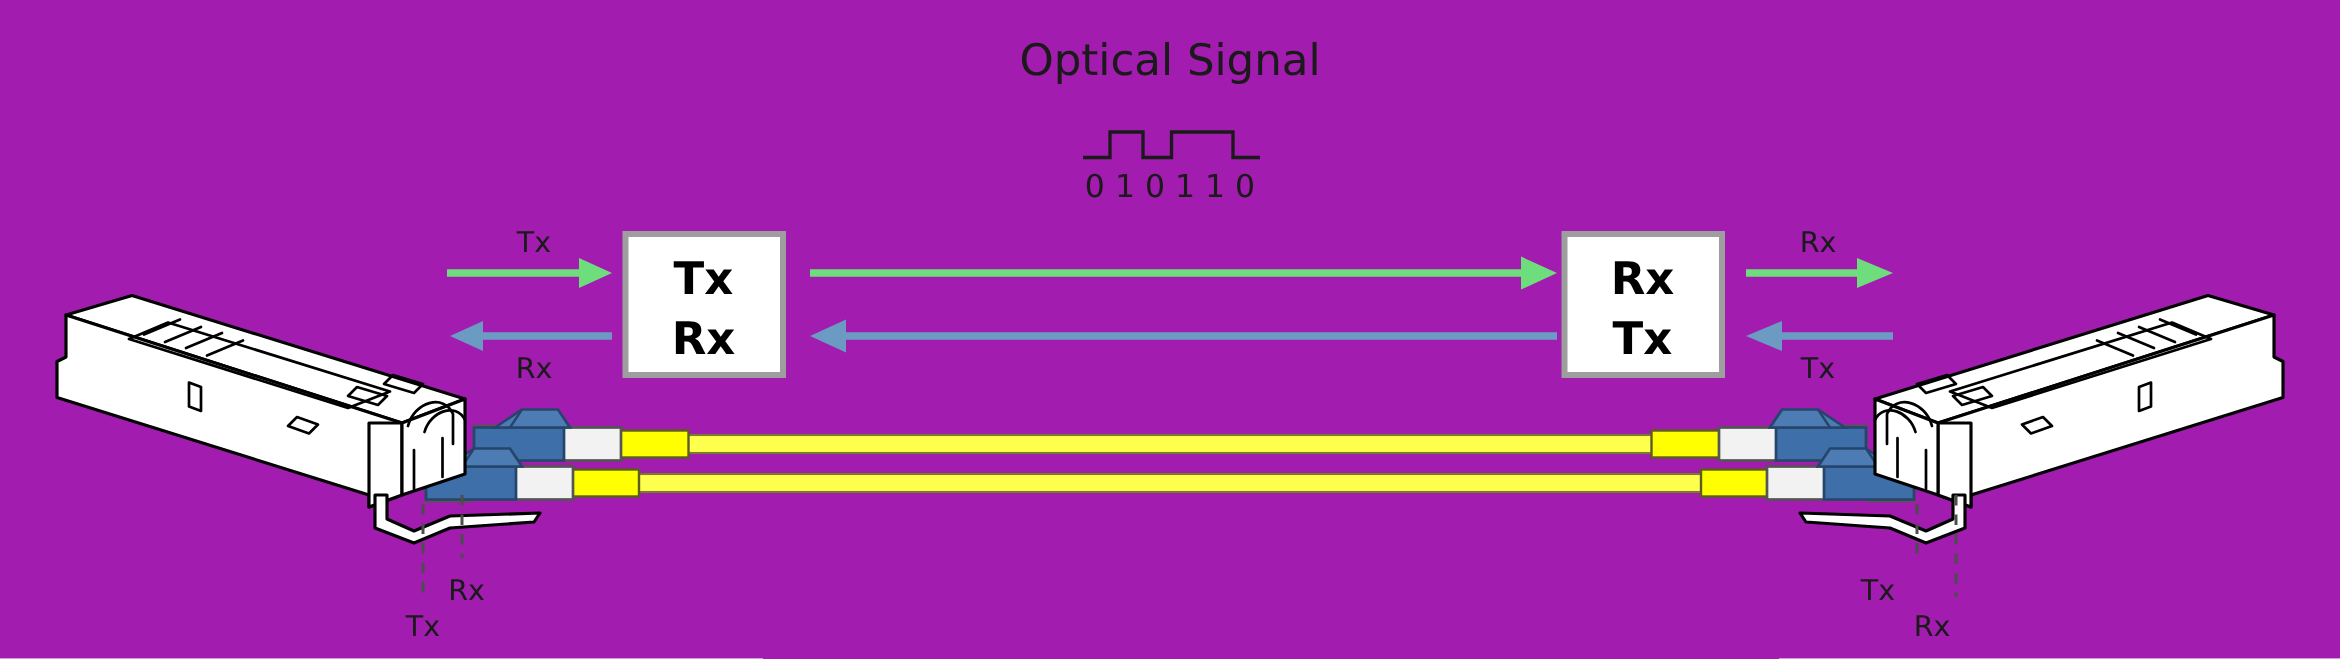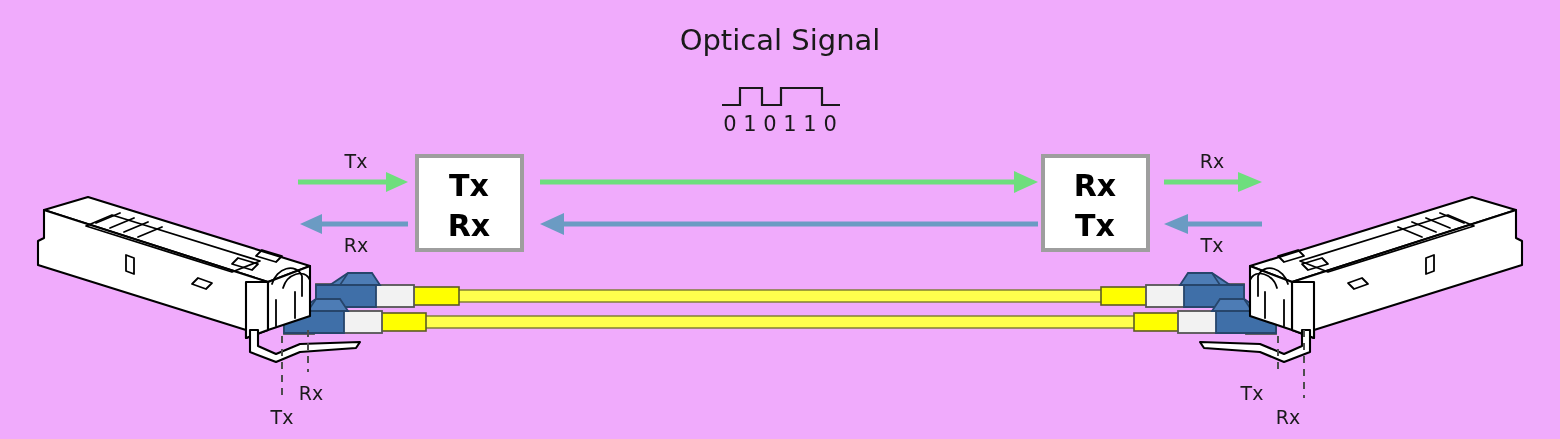--- a/index.html
+++ b/index.html
@@ -7,21 +7,21 @@
     padding: 0;
     background: #ffffff;
   }
   body {
     font-family: "DejaVu Sans", sans-serif;
   }
   #canvas {
     position: relative;
     width: 1560px;
     height: 439px;
-    background: #f0abfc;
+    background: #a21caf;
     overflow: hidden;
   }
   #diagram-svg {
     position: absolute;
     left: 0;
     top: 0;
     width: 1560px;
     height: 439px;
   }
   .ttl {

